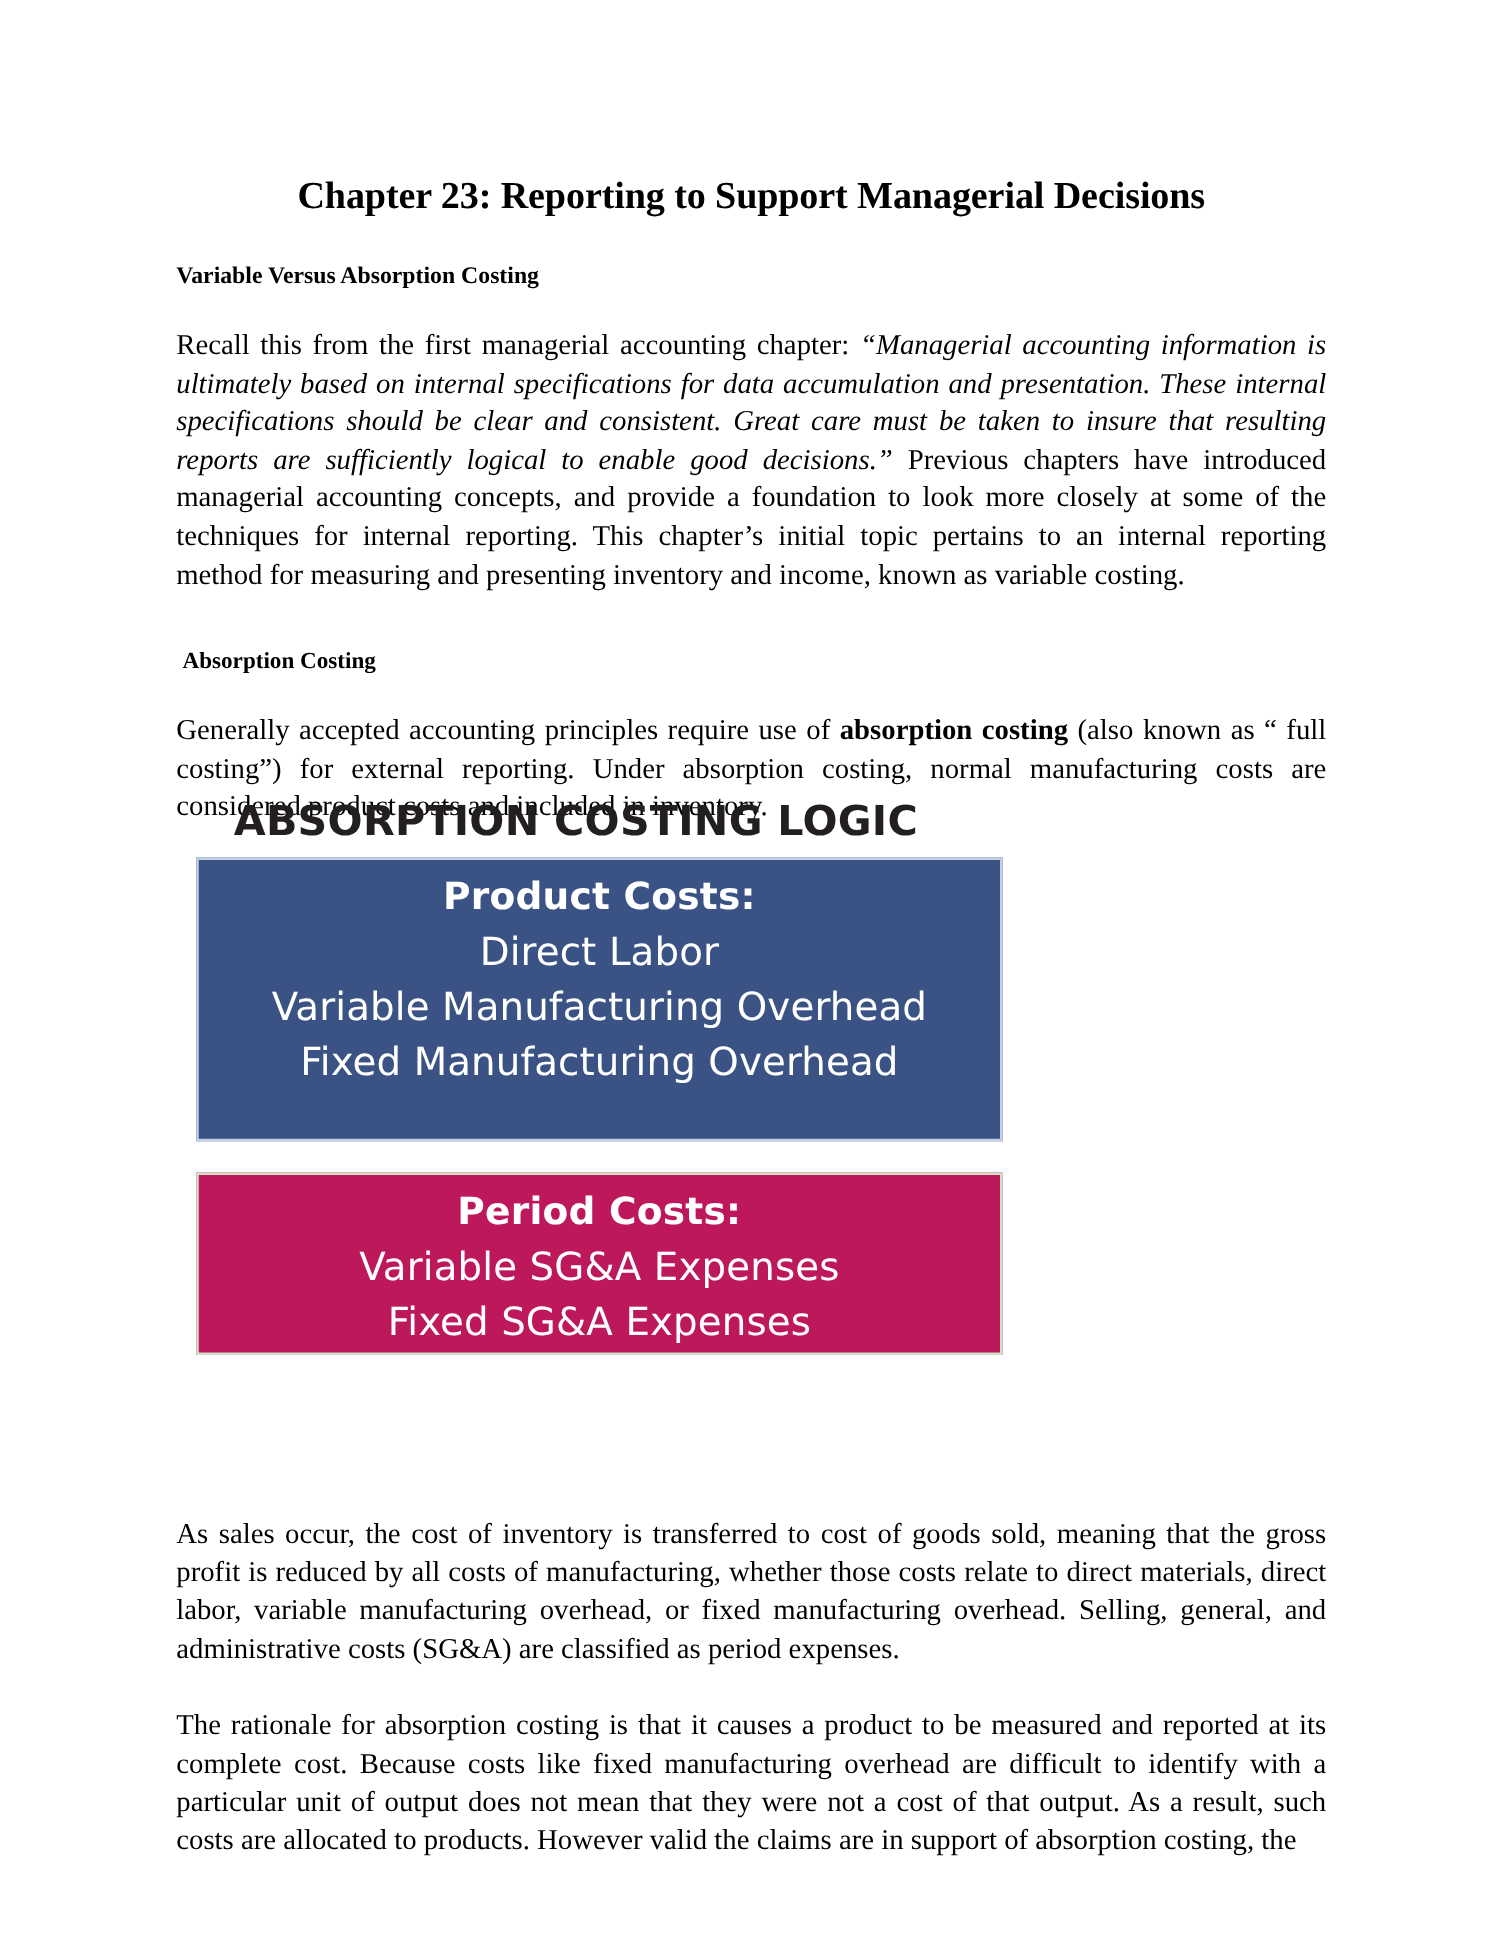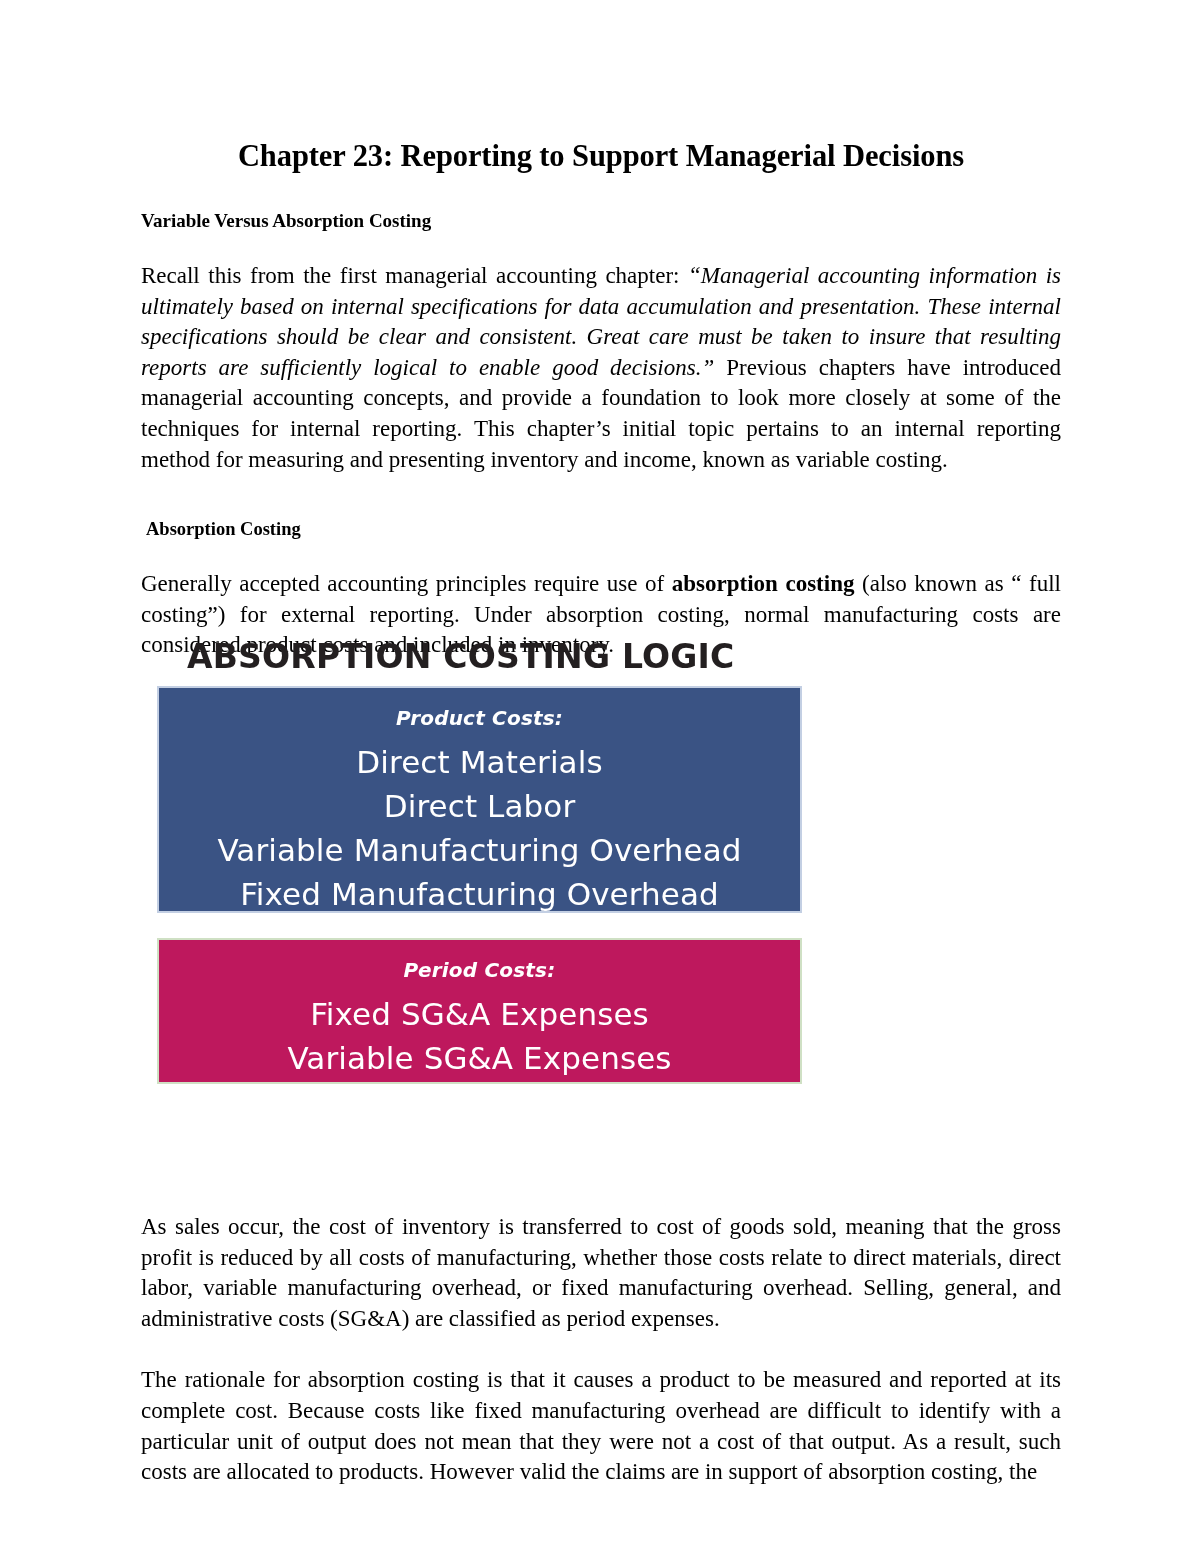--- a/index.html
+++ b/index.html
@@ -120,22 +120,21 @@
     left: 143px;
     top: 938px;
     width: 645px;
     height: 146px;
     background: #be185d;
     border: 2px solid #cfe0c4;
     padding-top: 8px;
   }
   .box-head {
     font-weight: bold;
-    font-style: italic;
-    font-size: 20px;
+    font-size: 30px;
     line-height: 44px;
     letter-spacing: 0.2px;
   }
   .box-line {
     font-weight: normal;
     font-size: 31px;
     line-height: 44px;
     letter-spacing: 0.1px;
   }
 </style>
@@ -164,28 +163,27 @@
 
   </div>
 
   <div class="graphic">
     <div class="graphic-inner">
 
       <div class="graphic-title">ABSORPTION COSTING LOGIC</div>
 
       <div class="cost-box box-product">
         <div class="box-head">Product Costs:</div>
-        <div class="box-line">Direct Materials</div>
         <div class="box-line">Direct Labor</div>
         <div class="box-line">Variable Manufacturing Overhead</div>
         <div class="box-line">Fixed Manufacturing Overhead</div>
       </div>
 
       <div class="cost-box box-period">
         <div class="box-head">Period Costs:</div>
+        <div class="box-line">Variable SG&amp;A Expenses</div>
         <div class="box-line">Fixed SG&amp;A Expenses</div>
-        <div class="box-line">Variable SG&amp;A Expenses</div>
       </div>
 
     </div>
   </div>
 
 </div>
 
 </body></html>

